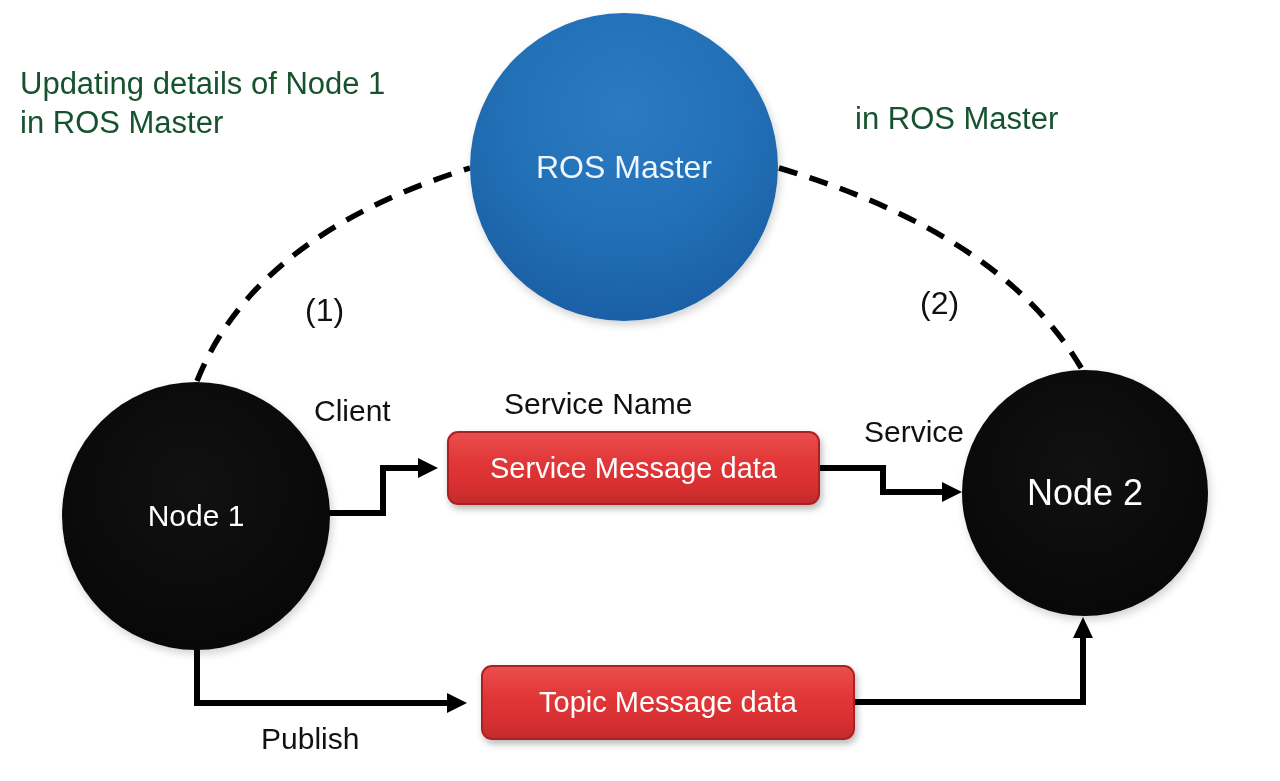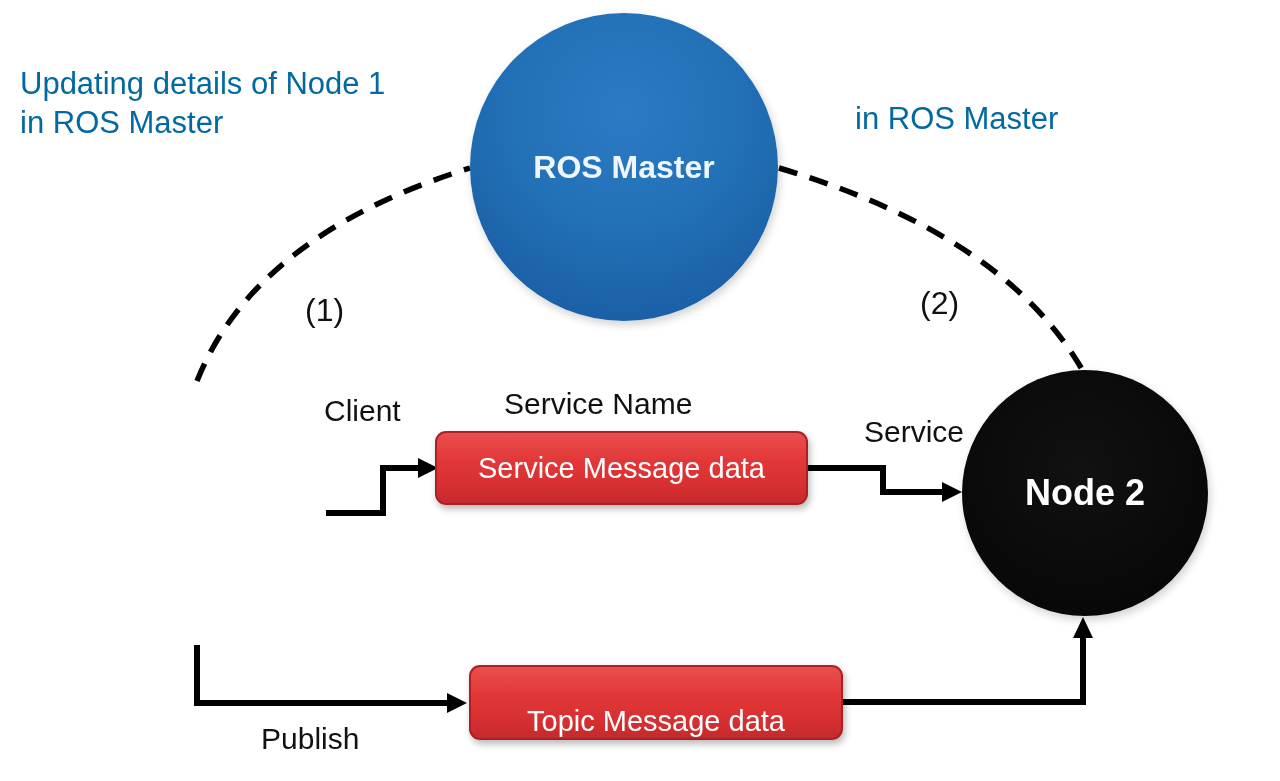--- a/index.html
+++ b/index.html
@@ -14,21 +14,20 @@
   #wires { position: absolute; left: 0; top: 0; width: 1280px; height: 781px; }
 
   .circle {
     position: absolute;
     border-radius: 50%;
     display: flex;
     align-items: center;
     justify-content: center;
     text-align: center;
     box-shadow: 2px 4px 8px rgba(0,0,0,0.18);
-    font-weight: bold;
   }
   .circle.master {
     left: 470px; top: 13px; width: 308px; height: 308px;
     background: radial-gradient(circle at 50% 32%, #2c7ac2 0%, #2270b6 45%, #1b60a6 80%, #185a9c 100%);
     color: #eef5fd;
     font-size: 32px;
   }
   .circle.node1 {
     left: 62px; top: 382px; width: 268px; height: 268px;
     background: radial-gradient(circle at 48% 40%, #111111 0%, #050505 100%);
@@ -47,33 +46,34 @@
     display: flex;
     align-items: center;
     justify-content: center;
     border-radius: 11px;
     border: 2px solid #ab2123;
     background: linear-gradient(180deg, #ea4f4d 0%, #e23739 40%, #d62f31 78%, #c42a2c 100%);
     color: #ffffff;
     font-size: 29px;
     box-shadow: 2px 4px 7px rgba(0,0,0,0.28);
     box-sizing: border-box;
+    margin-left: 12px;
   }
   .msgbox.service { left: 435px; top: 431px; width: 373px; height: 74px; }
-  .msgbox.topic   { left: 469px; top: 665px; width: 374px; height: 75px; align-items: flex-end; }
+  .msgbox.topic   { left: 469px; top: 665px; width: 374px; height: 75px; }
 
   .lbl {
     position: absolute;
     color: #111111;
     font-size: 30px;
     white-space: nowrap;
   }
   .note {
     position: absolute;
-    color: #0369a1;
+    color: #14532d;
     font-size: 31px;
     line-height: 39px;
     white-space: nowrap;
   }
   .paren { font-size: 32px; }
 </style>
 </head>
 <body>
 
 <div id="canvas">
@@ -101,27 +101,30 @@
     <span>in ROS Master</span>
   </div>
   <div class="note" style="left:855px; top:60px;">
     <br>
     <span>in ROS Master</span>
   </div>
 
   <div class="lbl paren" style="left:305px; top:292px;">(1)</div>
   <div class="lbl paren" style="left:920px; top:285px;">(2)</div>
 
-  <div class="lbl" style="left:324px; top:394px;">Client</div>
+  <div class="lbl" style="left:314px; top:394px;">Client</div>
   <div class="lbl" style="left:504px; top:387px;">Service Name</div>
   <div class="lbl" style="left:864px; top:415px;">Service</div>
   <div class="lbl" style="left:261px; top:722px;">Publish</div>
 
   <div class="circle master">
     <span>ROS Master</span>
+  </div>
+  <div class="circle node1">
+    <span>Node 1</span>
   </div>
   <div class="circle node2">
     <span>Node 2</span>
   </div>
 
   <div class="msgbox service">
     <span>Service Message data</span>
   </div>
   <div class="msgbox topic">
     <span>Topic Message data</span>

